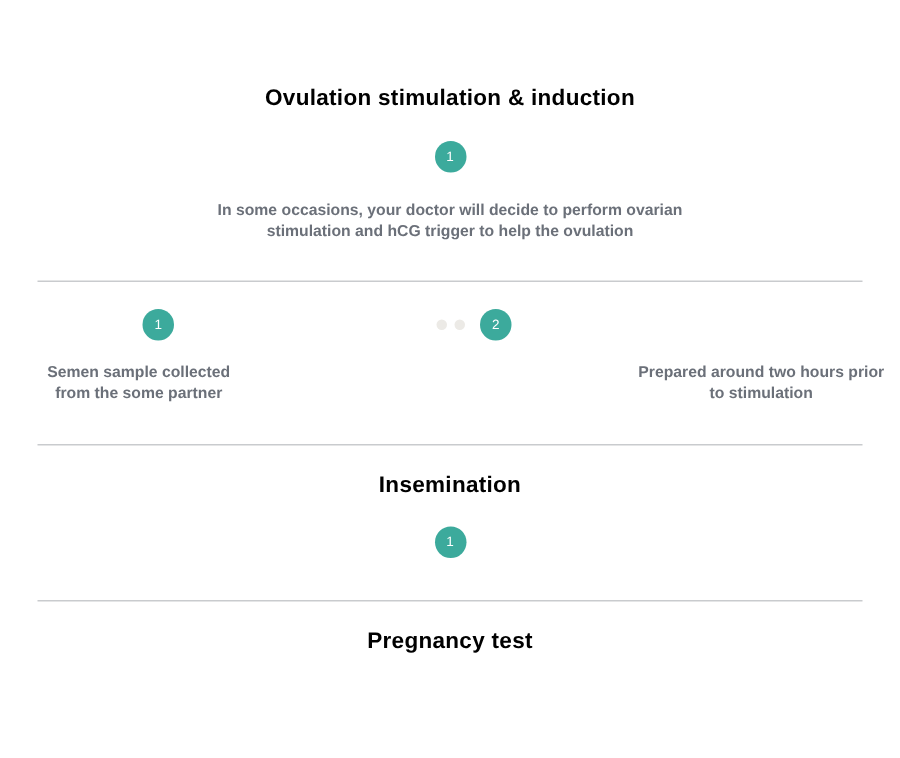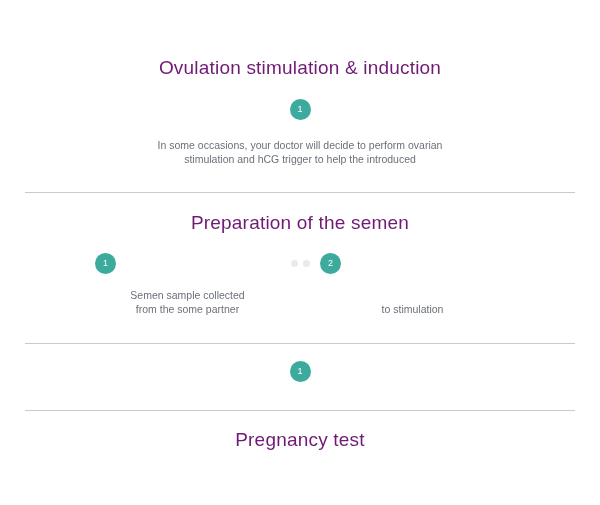--- a/index.html
+++ b/index.html
@@ -19,23 +19,23 @@
     width: 600px;
     height: 505px;
     box-sizing: border-box;
   }
   .stage {
     box-sizing: border-box;
     width: 100%;
     text-align: center;
   }
   .stage-title {
-    font-size: 19px;
-    font-weight: 400;
-    color: #701a75;
+    font-size: 15px;
+    font-weight: 700;
+    color: #000000;
     letter-spacing: 0.2px;
     line-height: 1.3;
     margin: 0;
   }
   .badges-row {
     display: flex;
     justify-content: center;
     align-items: center;
     width: 100%;
   }
@@ -49,21 +49,21 @@
     line-height: 21px;
     text-align: center;
     font-weight: 400;
     display: block;
   }
   .step-text {
     font-size: 10.5px;
     line-height: 14px;
     color: #6b7079;
     margin: 0;
-    font-weight: 400;
+    font-weight: 700;
   }
   .divider {
     height: 1px;
     background: #c9cbce;
     width: 550px;
     margin: 0 auto;
   }
   .dots {
     display: flex;
     align-items: center;
@@ -93,21 +93,21 @@
   .semen-mid {
     width: 40px;
     display: flex;
     justify-content: center;
     align-items: center;
     align-self: flex-start;
     margin-top: 7px;
   }
   .semen-texts {
     display: flex;
-    justify-content: center;
+    justify-content: space-between;
     margin-top: 14px;
   }
   .semen-texts .semen-col { width: 185px; }
   .semen-texts .semen-mid { width: 40px; }
   .divider-2 { margin-top: 27px; }
 
   
   #sec-insemination { padding-top: 17px; }
   #sec-insemination .stage-title { margin-bottom: 18px; }
   #sec-insemination .badge { margin: 0 auto 18px auto; }
@@ -120,28 +120,27 @@
 </head>
 <body>
 
 <div class="page">
 
   <section class="stage" id="sec-ovulation">
     <h2 class="stage-title">Ovulation stimulation &amp; induction</h2>
     <span class="badge">1</span>
     <p class="step-text">
       <span>In some occasions, your doctor will decide to  perform ovarian</span><br>
-      <span>stimulation and hCG trigger to help the introduced</span>
+      <span>stimulation and hCG trigger to help the ovulation</span>
     </p>
   </section>
 
   <div class="divider divider-1"></div>
 
   <section class="stage" id="sec-semen">
-    <h2 class="stage-title">Preparation of the semen</h2>
 
     <div class="badges-row">
       <div class="semen-col">
         <span class="badge">1</span>
       </div>
       <div class="semen-mid">
         <div class="dots">
           <span class="dot"></span>
           <span class="dot"></span>
         </div>
@@ -154,30 +153,31 @@
     <div class="semen-texts">
       <div class="semen-col">
         <p class="step-text">
           <span>Semen sample collected</span><br>
           <span>from the some partner</span>
         </p>
       </div>
       <div class="semen-mid"></div>
       <div class="semen-col">
         <p class="step-text">
-          <br>
+          <span>Prepared around two hours prior</span><br>
           <span>to stimulation</span>
         </p>
       </div>
     </div>
   </section>
 
   <div class="divider divider-2"></div>
 
   <section class="stage" id="sec-insemination">
+    <h2 class="stage-title">Insemination</h2>
     <span class="badge">1</span>
   </section>
 
   <div class="divider divider-3"></div>
 
   <section class="stage" id="sec-pregnancy">
     <h2 class="stage-title">Pregnancy test</h2>
 
   </section>
 

